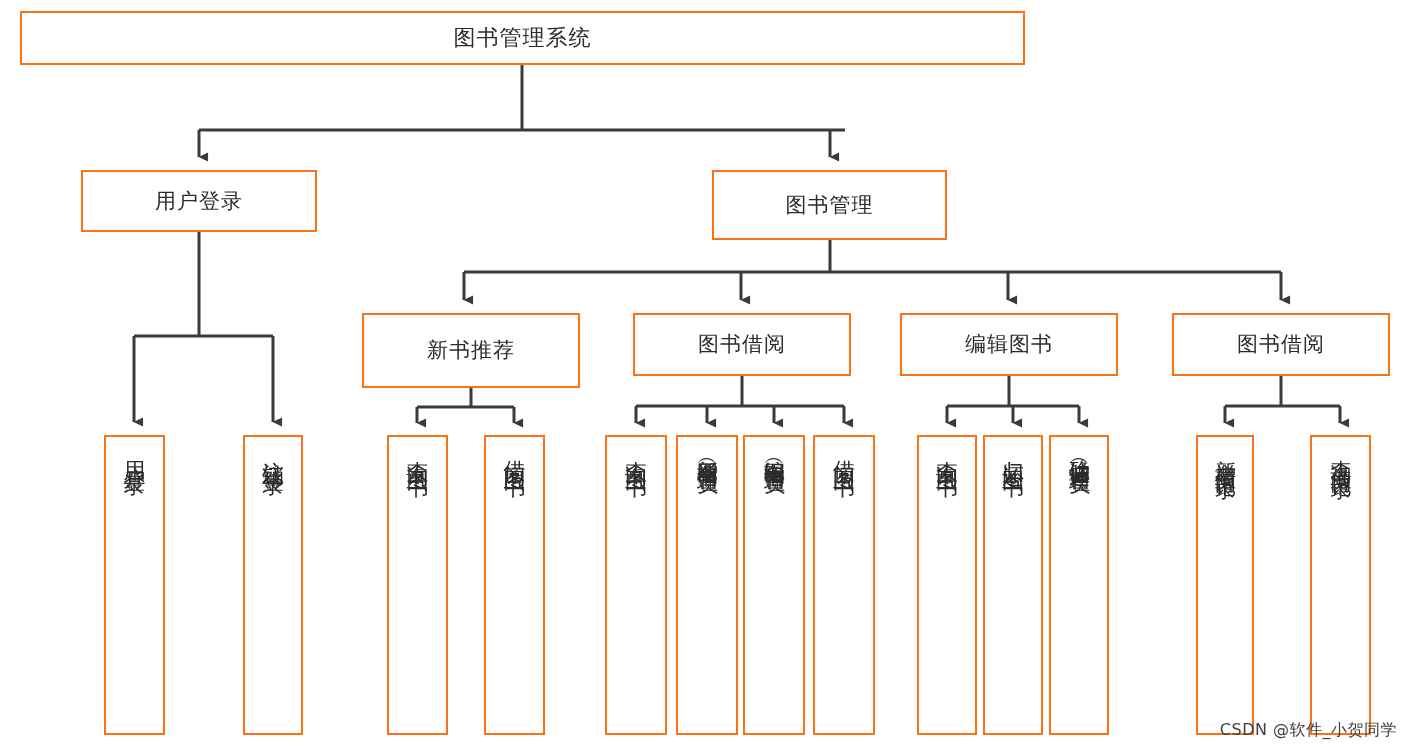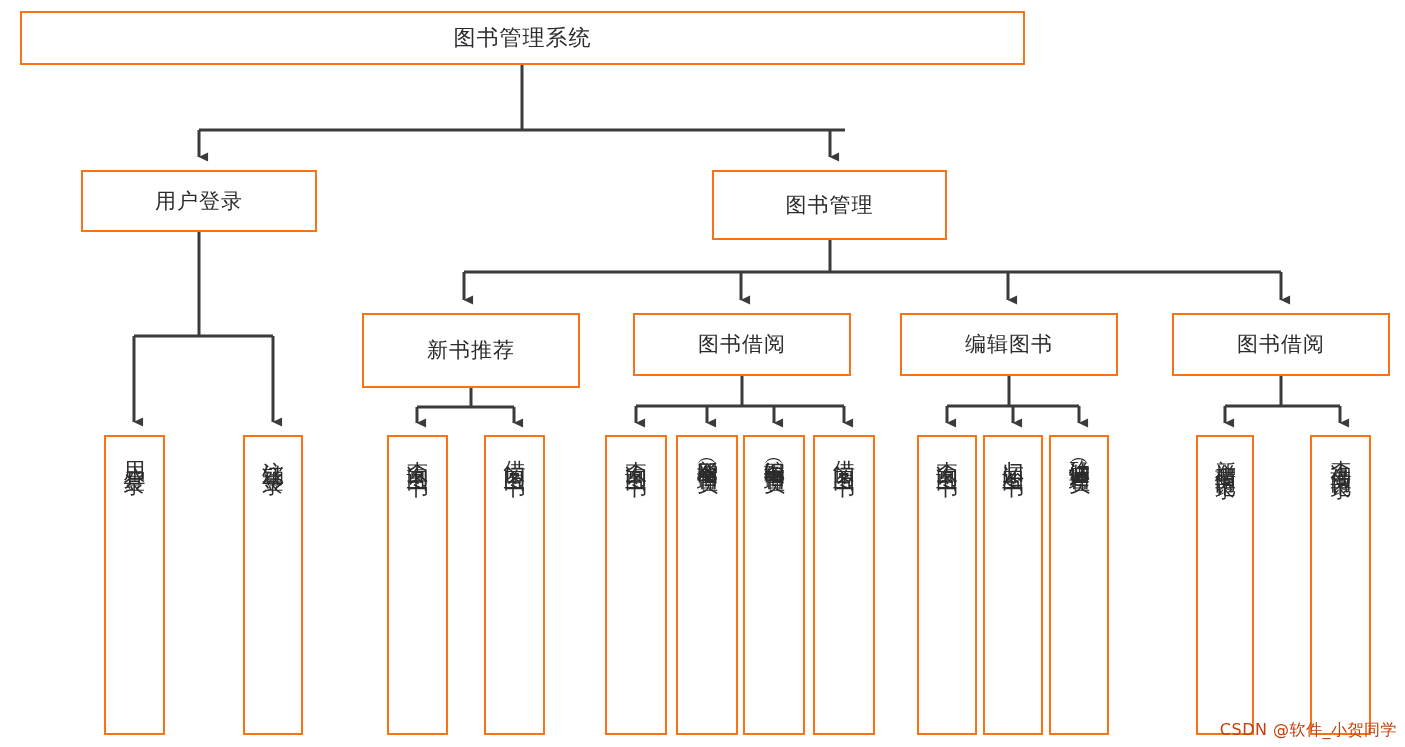--- a/index.html
+++ b/index.html
@@ -57,21 +57,21 @@
     font-size:22px;
     line-height:1.0;
     letter-spacing:5px;
     white-space:nowrap;
   }
   #watermark{
     position:absolute;
     right:8px;
     bottom:6px;
     font-size:16px;
-    color:#c2410c;
+    color:#404040;
     letter-spacing:0.5px;
     z-index:3;
     white-space:nowrap;
     font-family:"DejaVu Sans","Liberation Sans",sans-serif;
   }
 </style>
 </head>
 <body>
 
 <div id="canvas">

